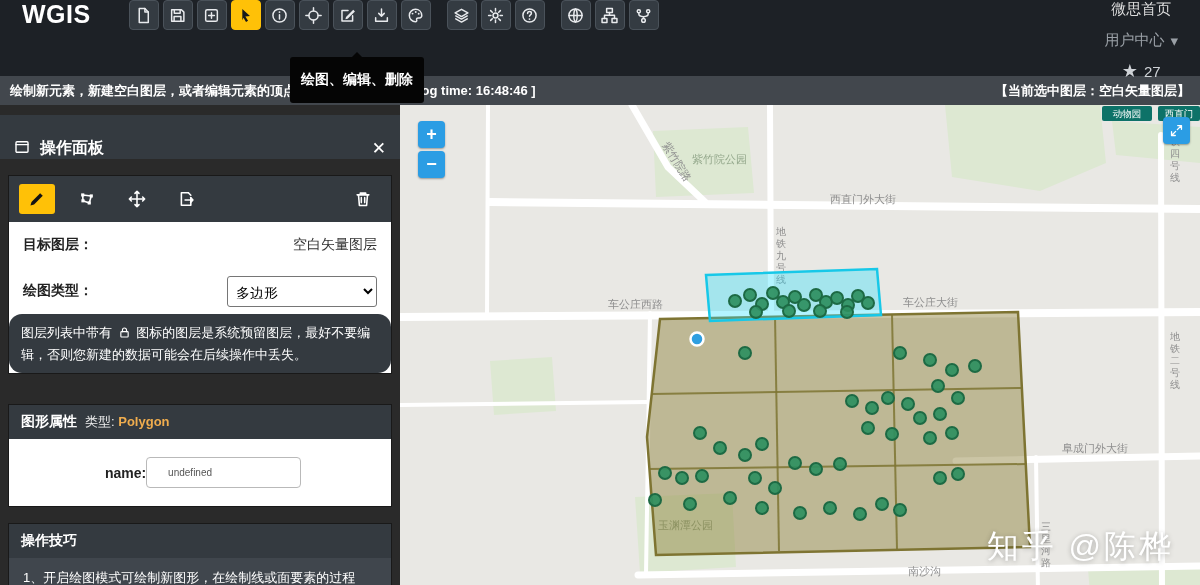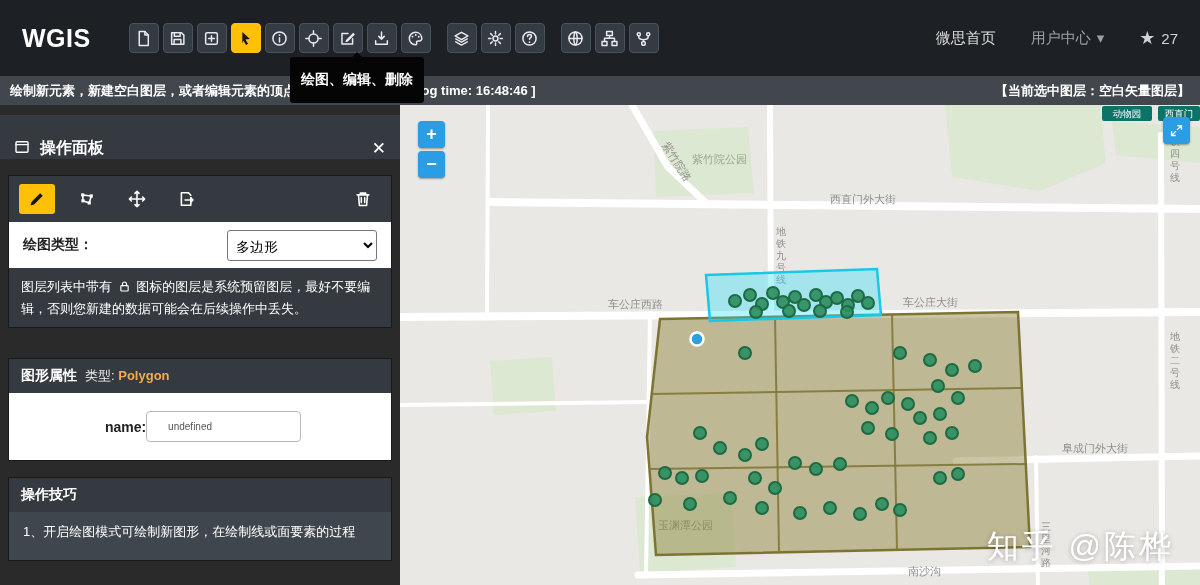--- a/index.html
+++ b/index.html
@@ -1,27 +1,27 @@
 <!DOCTYPE html>
 <html><head>
 <meta charset="utf-8">
 <style>
   * { box-sizing: border-box; margin: 0; padding: 0; }
   html,body { width:1200px; height:585px; overflow:hidden; }
   body { font-family:"Liberation Sans","DejaVu Sans",sans-serif; background:#2a2a2a; position:relative; }
 
   
-  .navbar { height:76px; background:#1d2126; display:flex; align-items:center; padding:0 22px; }
+  .navbar { height:76px; background:#1d2126; display:flex; align-items:flex-start; padding:0 22px; }
   .brand { color:#fff; font-size:25px; font-weight:bold; letter-spacing:.5px; margin-right:38px; }
   .toolbar { display:flex; gap:16px; align-items:center; }
   .tb-group { display:flex; gap:4px; }
   .tb-btn { width:30px; height:30px; border-radius:4px; background:#343b42; border:1px solid #4a525a;
             color:#e8eaed; display:flex; align-items:center; justify-content:center; cursor:pointer; }
   .tb-btn.active { background:#ffc107; border-color:#ffc107; color:#16181b; }
-  .nav-right { margin-left:auto; display:flex; align-items:center; gap:35px; }
+  .nav-right { margin-left:auto; display:flex; align-items:center; gap:12px;flex-direction:column; }
   .nav-link { color:#dcdcdc; font-size:15px; cursor:pointer; text-decoration:none; }
   .user-menu { color:#9aa0a6; font-size:15px; display:flex; gap:6px; align-items:center; cursor:pointer; }
   .star { color:#cfd3d7; font-size:15px; display:flex; gap:6px; align-items:center; cursor:pointer; }
   .star-icon { font-size:18px; line-height:1; }
 
   
   .tooltip { position:absolute; top:57px; left:290px; background:#050505; color:#fff; font-size:14px;
              font-weight:bold; padding:14px 11px; border-radius:3px; z-index:99; white-space:nowrap; }
   .tooltip:before { content:""; position:absolute; top:-5px; left:50%; margin-left:-5px;
                     border:5px solid transparent; border-bottom-color:#050505; border-top:none; }
@@ -44,21 +44,21 @@
   .pt-btn { width:36px; height:30px; background:transparent; border:none; color:#fff; display:flex;
             align-items:center; justify-content:center; cursor:pointer; border-radius:3px; }
   .pt-btn.active { background:#ffc107; color:#141414; }
   .pt-btn.trash { margin-left:auto; }
   .formrow { height:46px; display:flex; align-items:center; justify-content:space-between;
              padding:0 14px; font-size:14px; color:#222; }
   .formrow label { font-weight:bold; }
   .formrow .value { color:#333; }
   select { width:150px; height:31px; border:1px solid #767676; border-radius:3px; font-size:14px;
            background:#fff; padding:7px 4px; font-family:inherit; }
-  .note { background:#343a40; color:#fff; font-size:13px; line-height:1.5; padding:9px 12px; }
+  .note { background:#343a40; color:#fff; font-size:13px; line-height:1.5; padding:9px 12px;border-radius:13px; }
   .note .lock-icon { display:inline-block; vertical-align:-2px; margin:0 2px; }
   .card-header { background:#343a40; color:#fff; padding:8px 12px; font-size:14px; display:flex;
                  align-items:center; gap:8px; }
   .card-title { font-weight:bold; }
   .type-label { font-size:13px; color:#eee; }
   .type-value { color:#f0ad4e; font-weight:bold; }
   .card.props { margin-top:30px; }
   .namerow { display:flex; align-items:center; justify-content:center; padding:18px 16px 18px 22px; background:#fff; }
   .namerow label { font-size:14px; font-weight:bold; color:#222; }
   .namerow input { width:155px; height:31px; border:1px solid #b9b9b9; border-radius:4px; padding:0 21px;
@@ -251,20 +251,24 @@
               <path d="M9.2 2.5l2.2 2.2M6.3 8.9h7M11.2 6.8l2.1 2.1-2.1 2.1"></path>
             </svg>
           </button>
           <button class="pt-btn trash">
             <svg viewBox="0 0 16 16" width="18" height="18" fill="none" stroke="currentColor" stroke-width="1.4" stroke-linecap="round" stroke-linejoin="round">
               <path d="M2.8 4.3h10.4M5.6 4.3V2.8h4.8v1.5M4 4.3l.8 9.4h6.4l.8-9.4"></path>
               <path d="M6.5 6.8v4.4M9.5 6.8v4.4"></path>
             </svg>
           </button>
         </div>
+      <div class="formrow">
+        <label>目标图层：</label>
+        <span class="value">空白矢量图层</span>
+      </div>
       <div class="formrow">
         <label>绘图类型：</label>
         <select id="draw-type-select"><option>多边形</option></select>
       </div>
       <div class="note">
         <span>图层列表中带有</span>
         <span class="lock-icon"><svg viewBox="0 0 16 16" width="13" height="13" fill="none" stroke="currentColor" stroke-width="1.4" stroke-linecap="round" stroke-linejoin="round">
               <rect x="3.5" y="7" width="9" height="6.5" rx="1"></rect>
               <path d="M5.5 7V4.9a2.5 2.5 0 015 0V7"></path>
             </svg></span>

